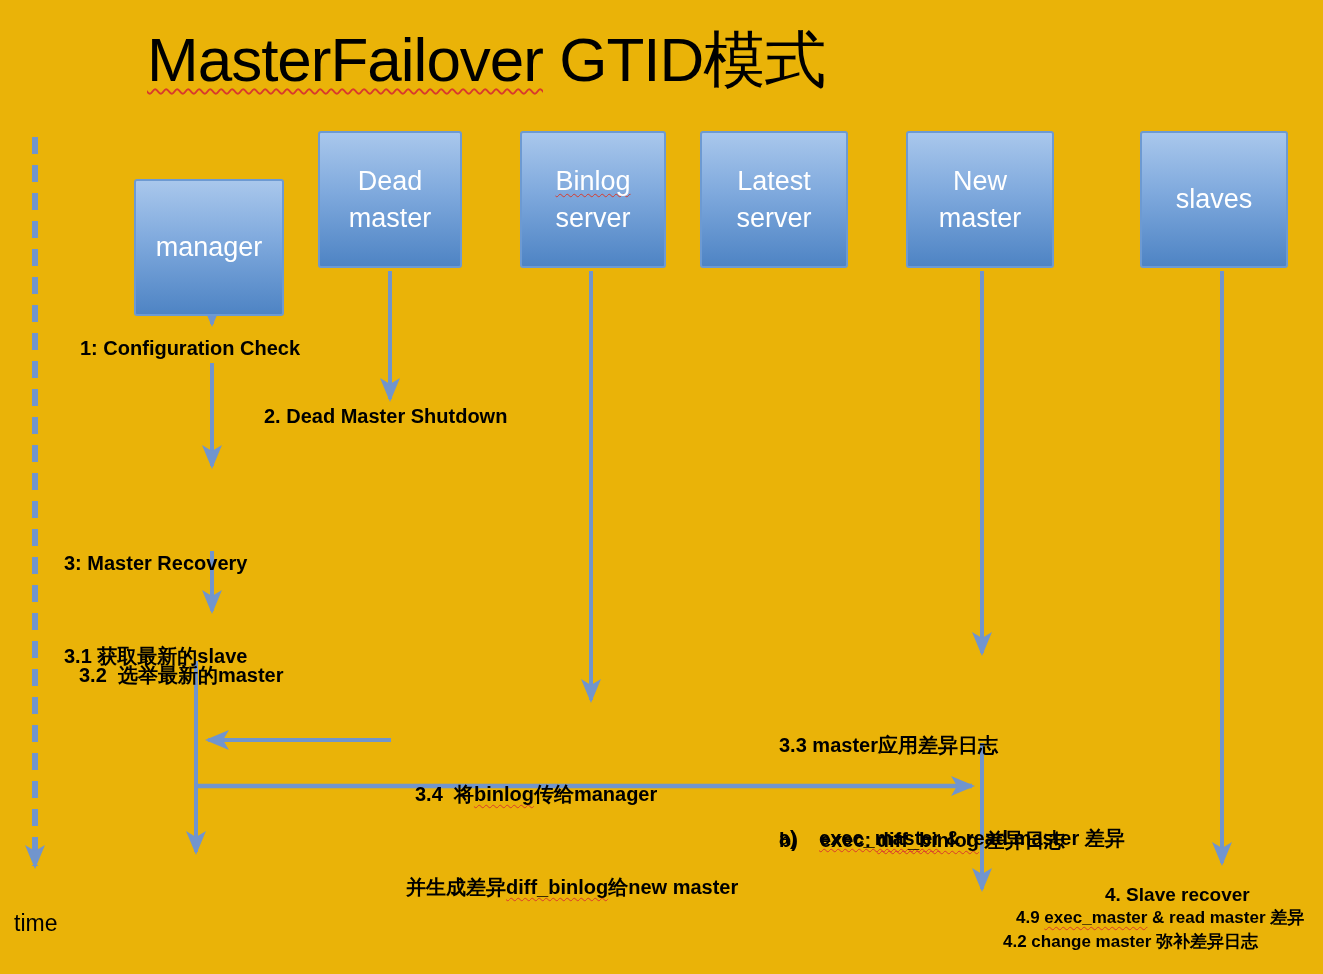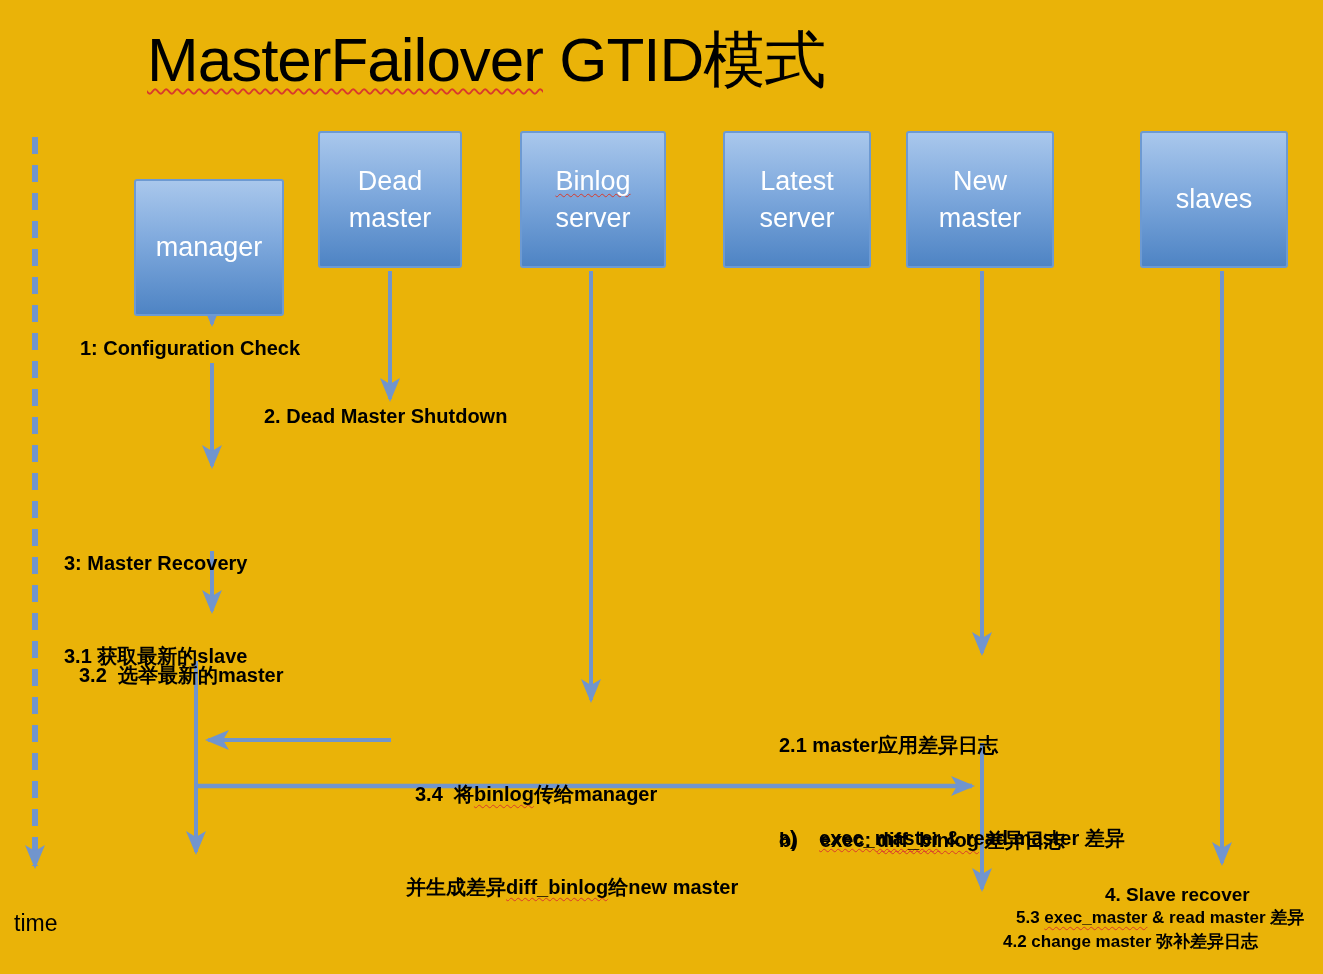--- a/index.html
+++ b/index.html
@@ -104,21 +104,21 @@
   <div class="actor" style="left:318px; width:140px;">
     <span>Dead</span>
     <span>master</span>
   </div>
 
   <div class="actor" style="left:520px; width:142px;">
     <span class="sq">Binlog</span>
     <span>server</span>
   </div>
 
-  <div class="actor" style="left:723px; width:144px;">
+  <div class="actor" style="left:700px; width:144px;">
     <span>Latest</span>
     <span>server</span>
   </div>
 
   <div class="actor" style="left:906px; width:144px;">
     <span>New</span>
     <span>master</span>
   </div>
 
   <div class="actor" style="left:1140px; width:144px;">
@@ -135,27 +135,27 @@
   </div>
 
   <div class="ann" style="left:64px; top:660px;margin-left:15px;">3.2  选举最新的master</div>
 
   <div class="ann" style="left:406px; top:717px;">
     <div style="padding-left:9px;"><span>3.4  将</span><span class="sq">binlog</span><span>传给manager</span></div>
     <div><span>并生成差异</span><span class="sq">diff_binlog</span><span>给new master</span></div>
   </div>
 
   <div class="ann" style="left:779px; top:668px;">
-    <div>2.1 master应用差异日志</div>
+    <div>3.3 master应用差异日志</div>
     <div><span>a)    </span><span class="sq">exec_master</span><span> &amp; read master 差异</span></div>
   </div>
 
   <div class="ann" style="left:779px; top:825px;"><span>b)    exec: </span><span class="sq">diff_binlog</span><span> 差异日志</span></div>
 
   <div class="ann" style="left:1105px; top:879px; font-size:19px;">4. Slave recover</div>
 
-  <div class="ann ann-small" style="left:1016px; top:906px;"><span>5.3 </span><span class="sq">exec_master</span><span> &amp; read master 差异</span></div>
+  <div class="ann ann-small" style="left:1016px; top:906px;"><span>4.9 </span><span class="sq">exec_master</span><span> &amp; read master 差异</span></div>
 
   <div class="ann ann-small" style="left:1003px; top:930px;">4.2 change master 弥补差异日志</div>
 
   <div class="time-label">time</div>
 
 </div>
 
 </body></html>

